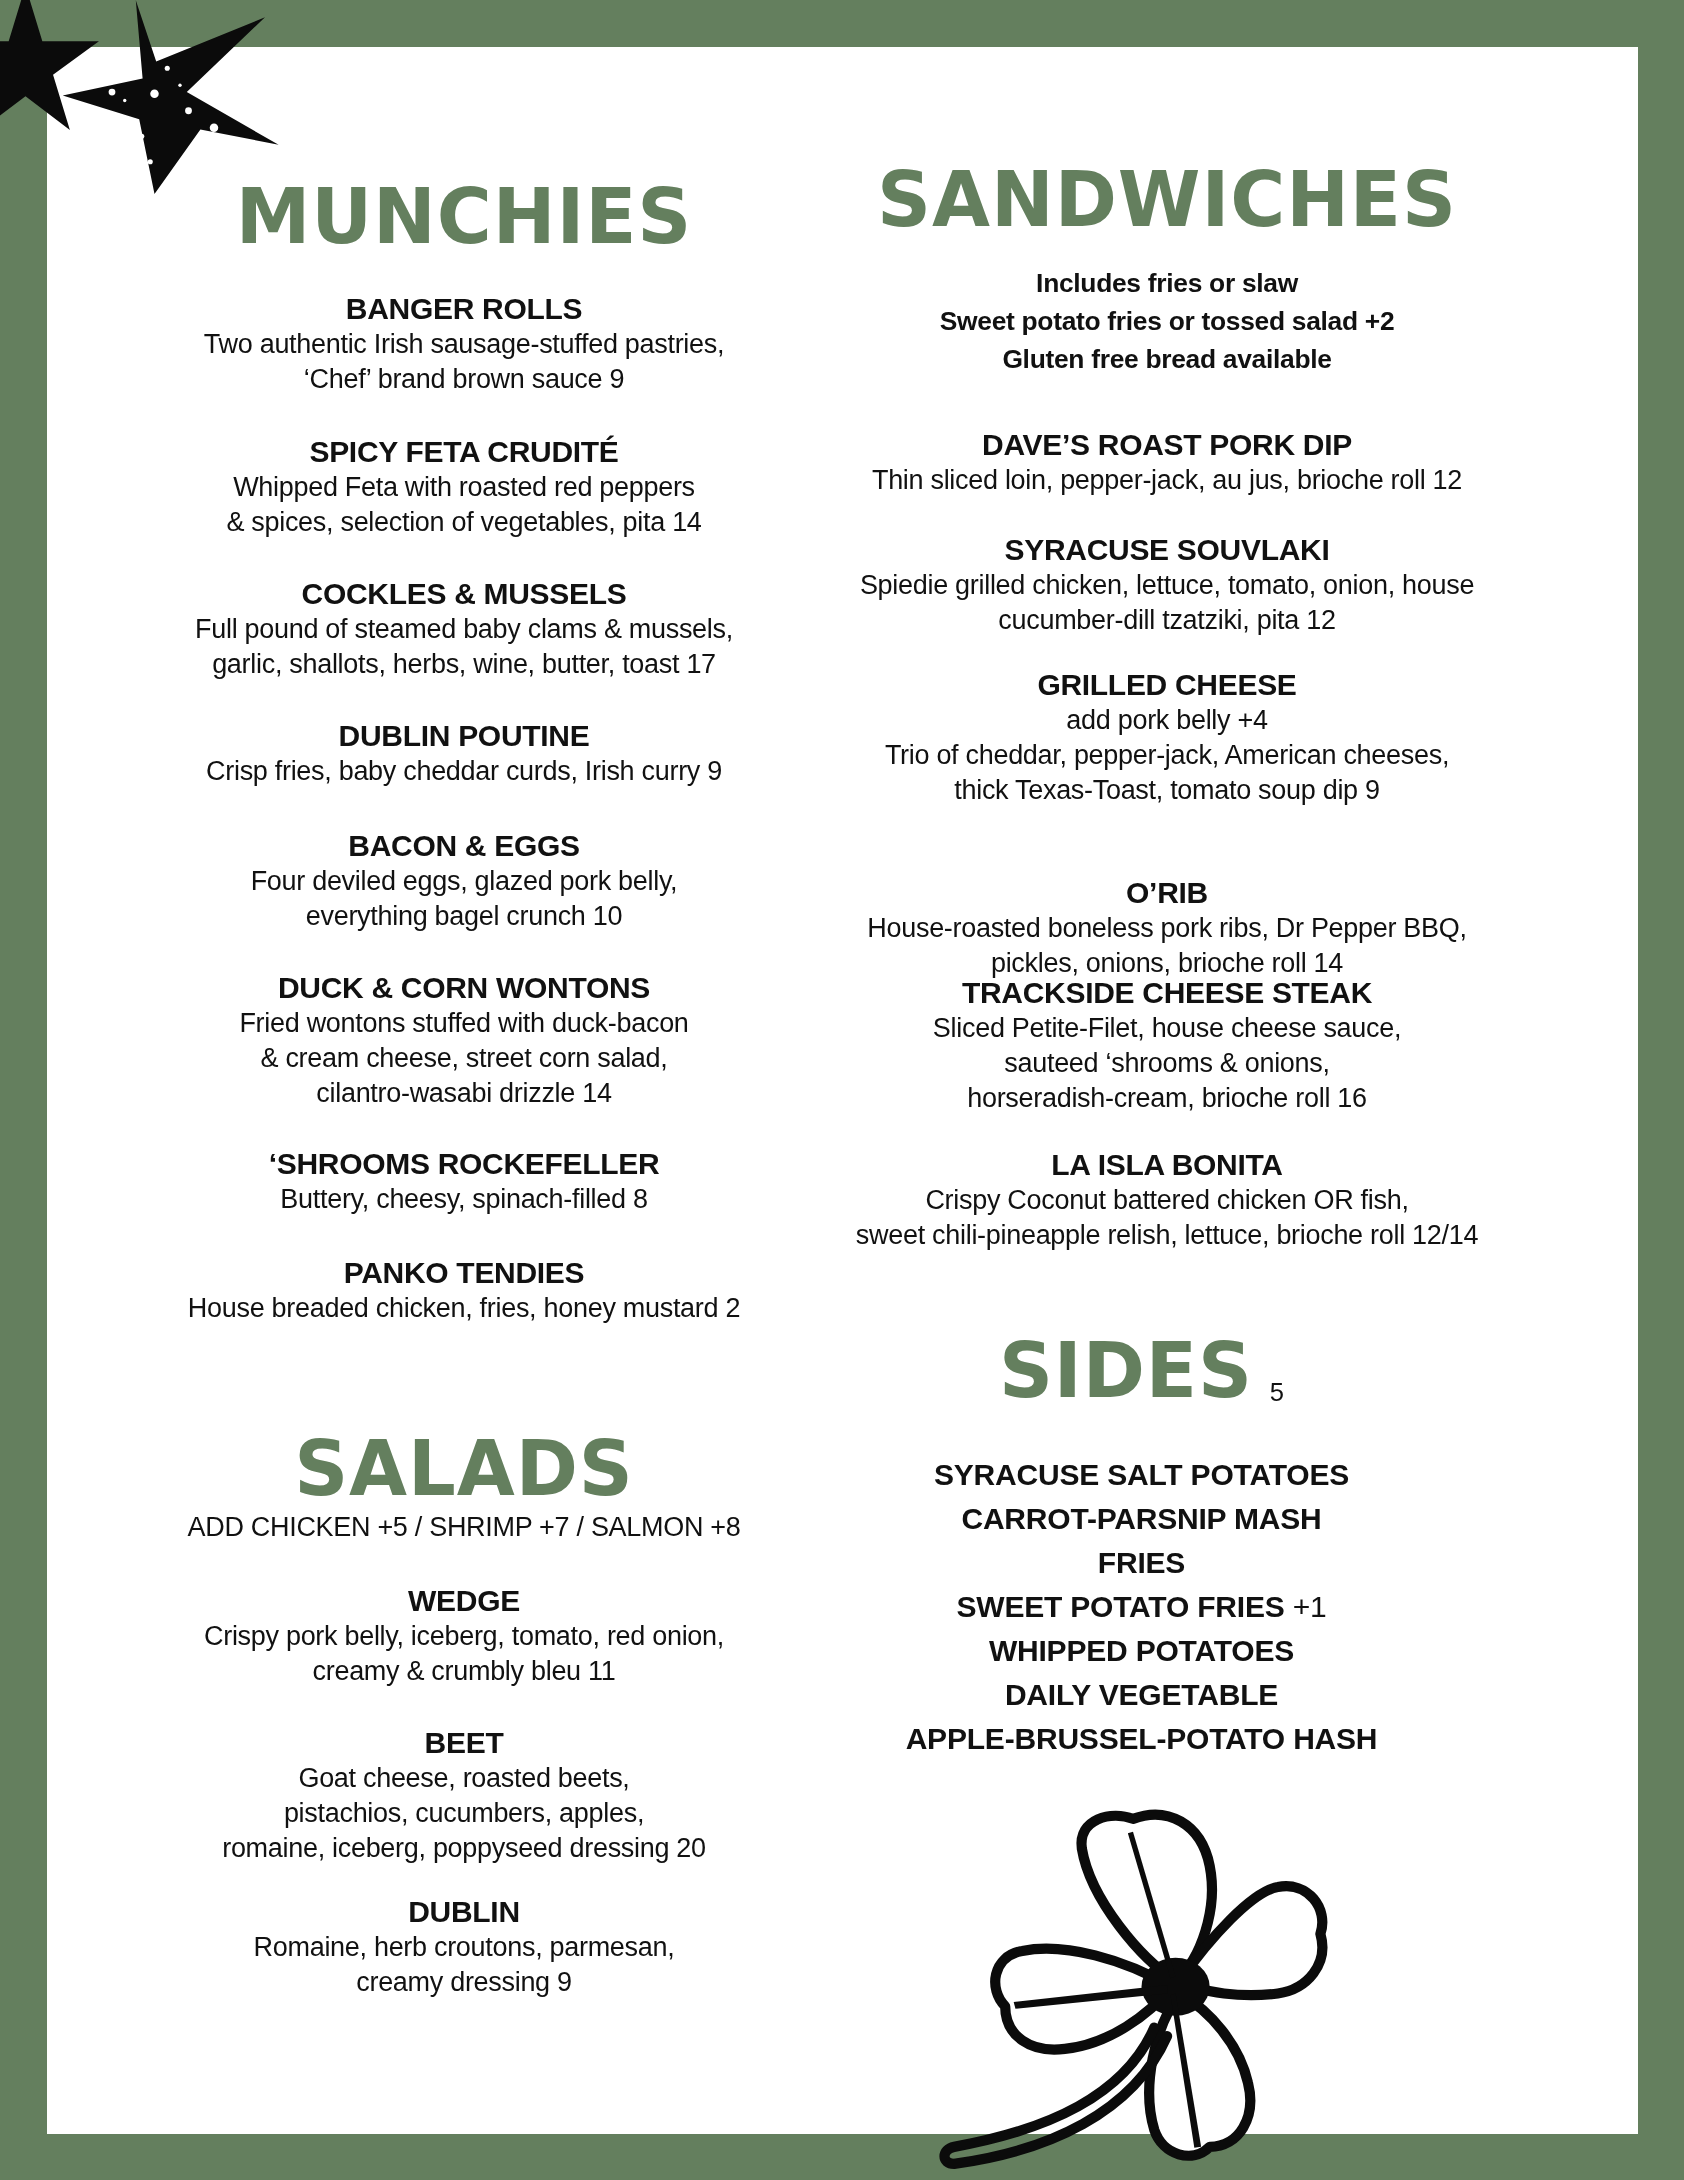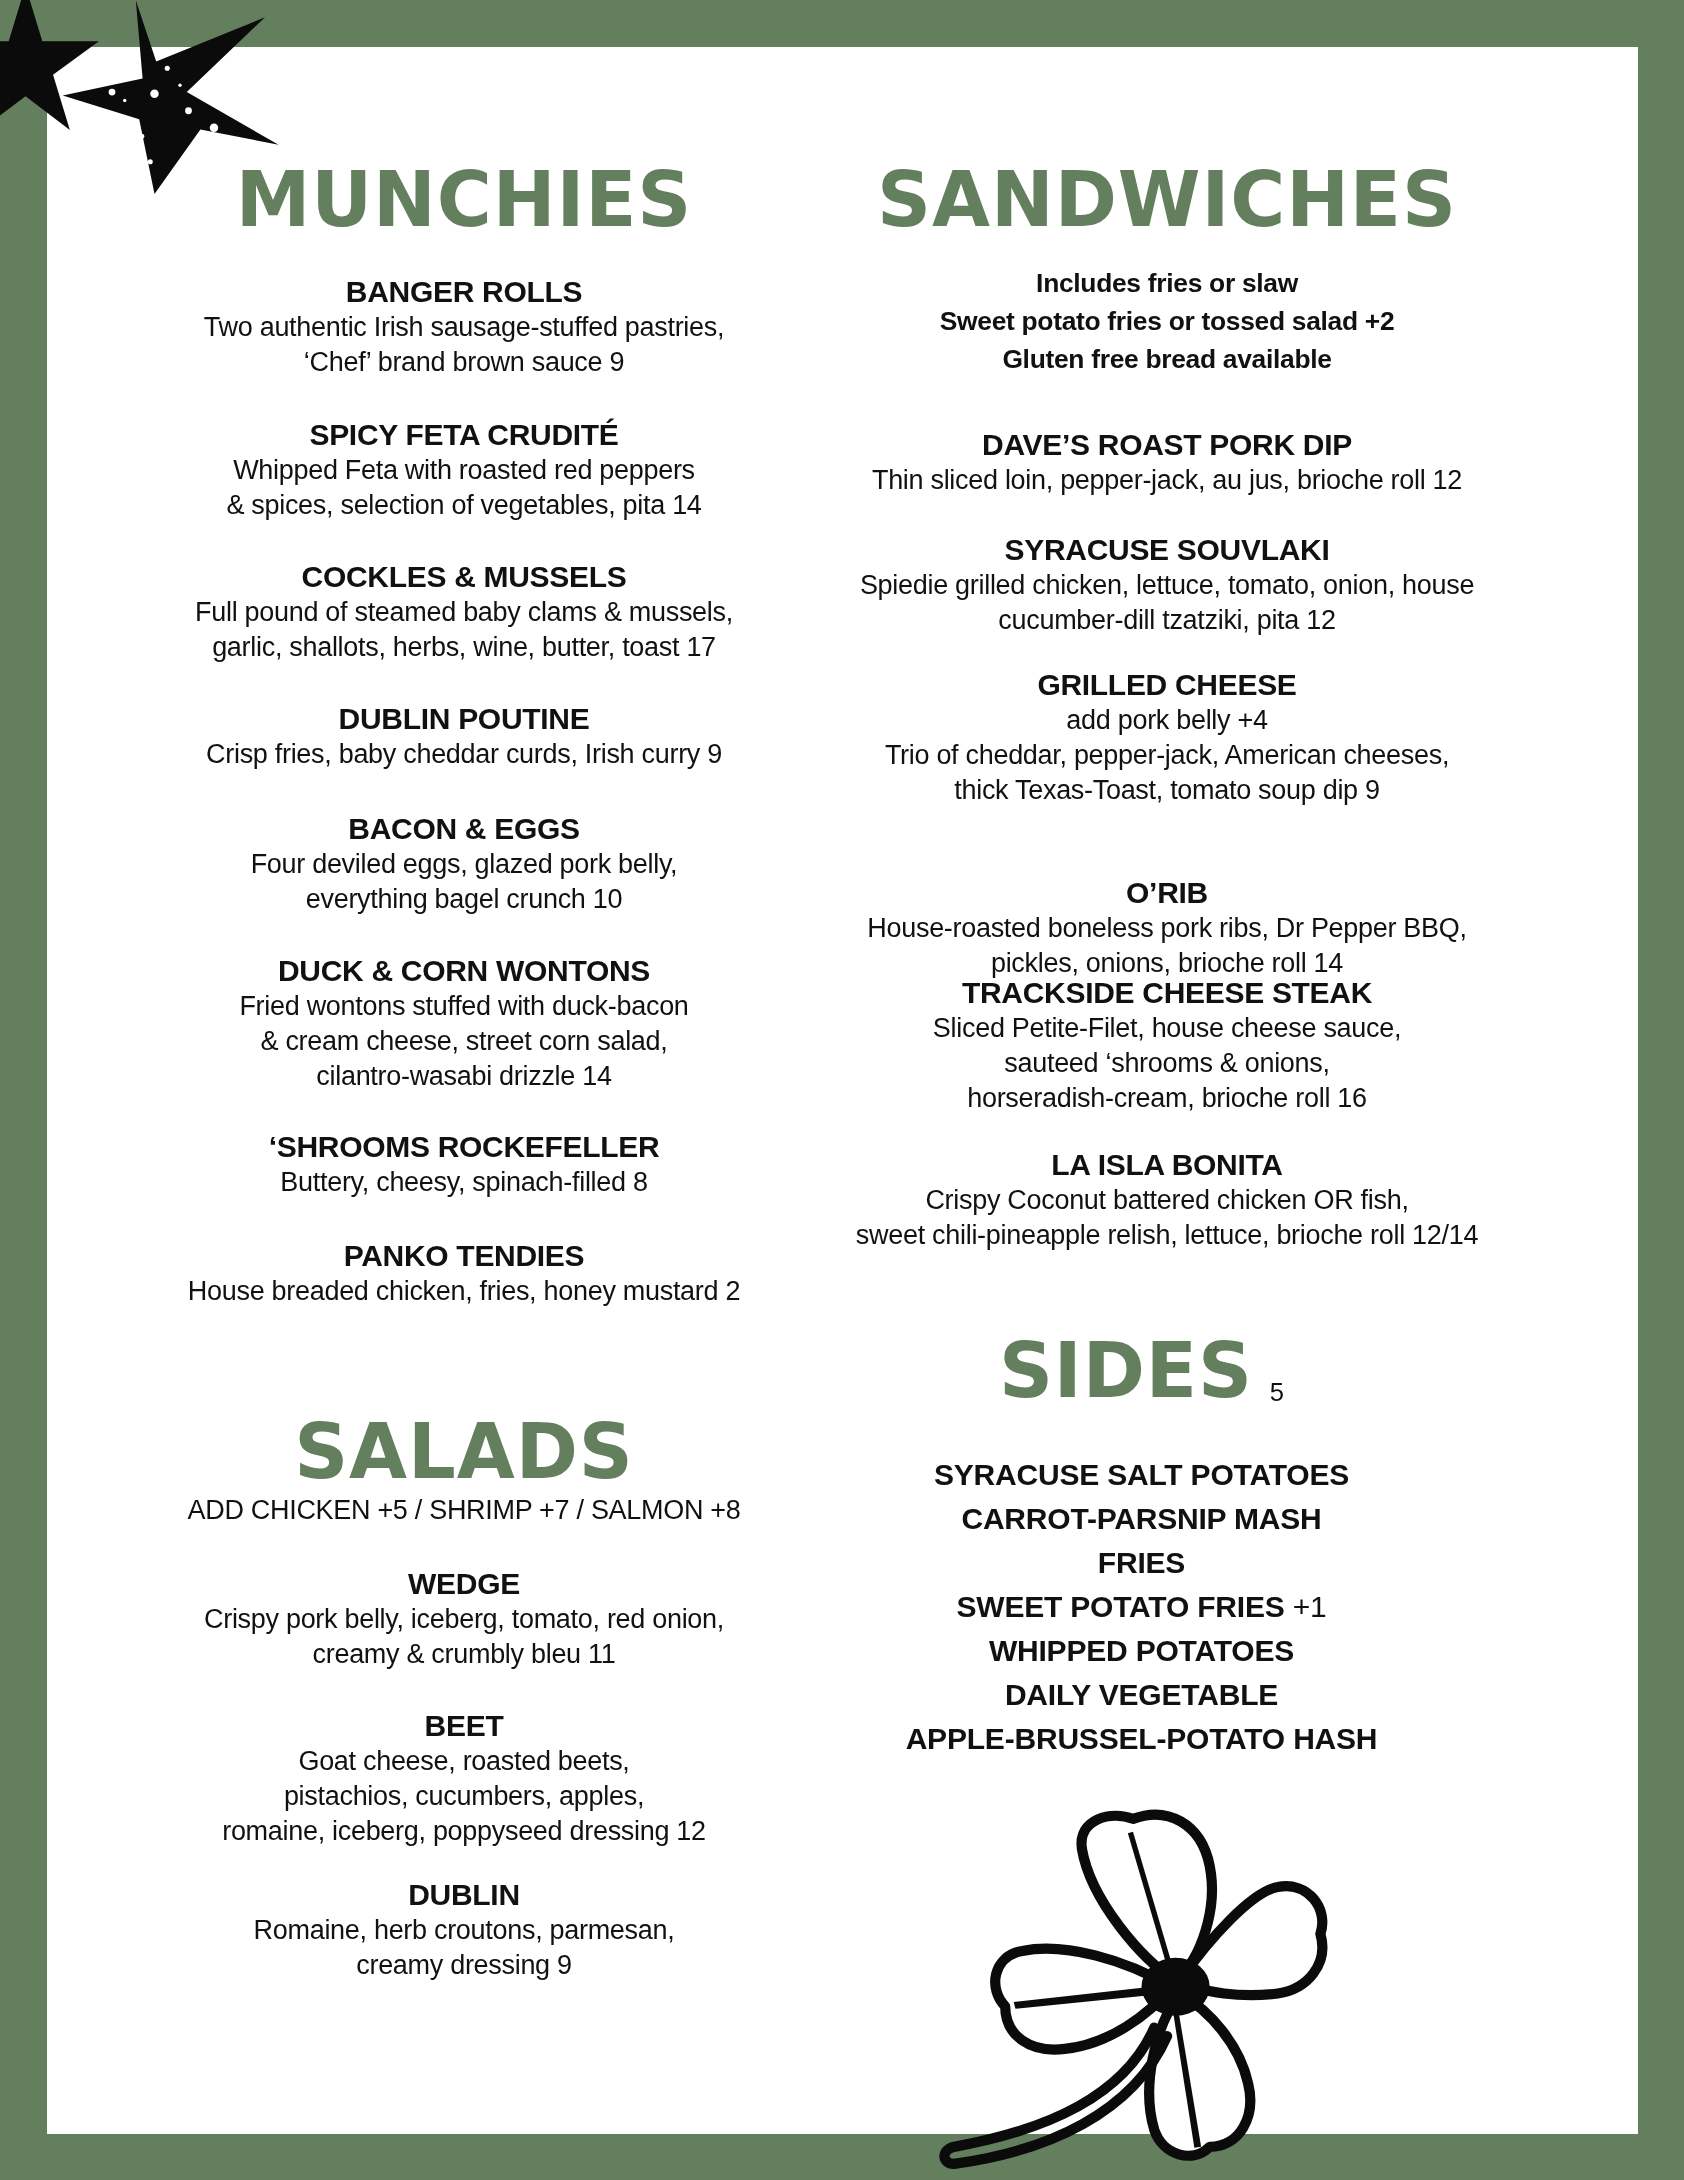--- a/index.html
+++ b/index.html
@@ -7,21 +7,21 @@
     width: 1685px; height: 2181px; position: relative; overflow: hidden;
     background: #647f5e;
     font-family: "Liberation Sans", "DejaVu Sans", sans-serif;
     color: #111;
   }
   .panel {
     position: absolute; left: 47px; top: 47px; width: 1591px; height: 2087px;
     background: #ffffff;
   }
   .col { position: absolute; text-align: center; }
-  .col-left { left: 132px; width: 664px; }
+  .col-left { left: 132px; width: 664px; margin-top: 17px; }
   .col-right { left: 818px; width: 698px; }
   .section-title {
     color: #647f5e; font-weight: 900; font-family: "DejaVu Sans", sans-serif;
     font-size: 75px; letter-spacing: 0.9px; line-height: 1; margin: 0;
     transform: scaleY(1.02);
   }
   .item-name {
     font-weight: 700; font-size: 30px; line-height: 36px; letter-spacing: -0.3px;
     font-family: "Liberation Sans", sans-serif;
   }
@@ -111,21 +111,21 @@
 </div>
 <div class="col col-left" style="top:1566px;">
   <div class="item-name">WEDGE</div>
   <div class="item-desc">Crispy pork belly, iceberg, tomato, red onion,
 creamy &amp; crumbly bleu 11</div>
 </div>
 <div class="col col-left" style="top:1708px;">
   <div class="item-name">BEET</div>
   <div class="item-desc">Goat cheese, roasted beets,
 pistachios, cucumbers, apples,
-romaine, iceberg, poppyseed dressing 12</div>
+romaine, iceberg, poppyseed dressing 20</div>
 </div>
 <div class="col col-left" style="top:1877px;">
   <div class="item-name">DUBLIN</div>
   <div class="item-desc">Romaine, herb croutons, parmesan,
 creamy dressing 9</div>
 </div>
 
 <div class="col col-right" style="top:162px;">
   <h1 class="section-title">SANDWICHES</h1>
 </div>

